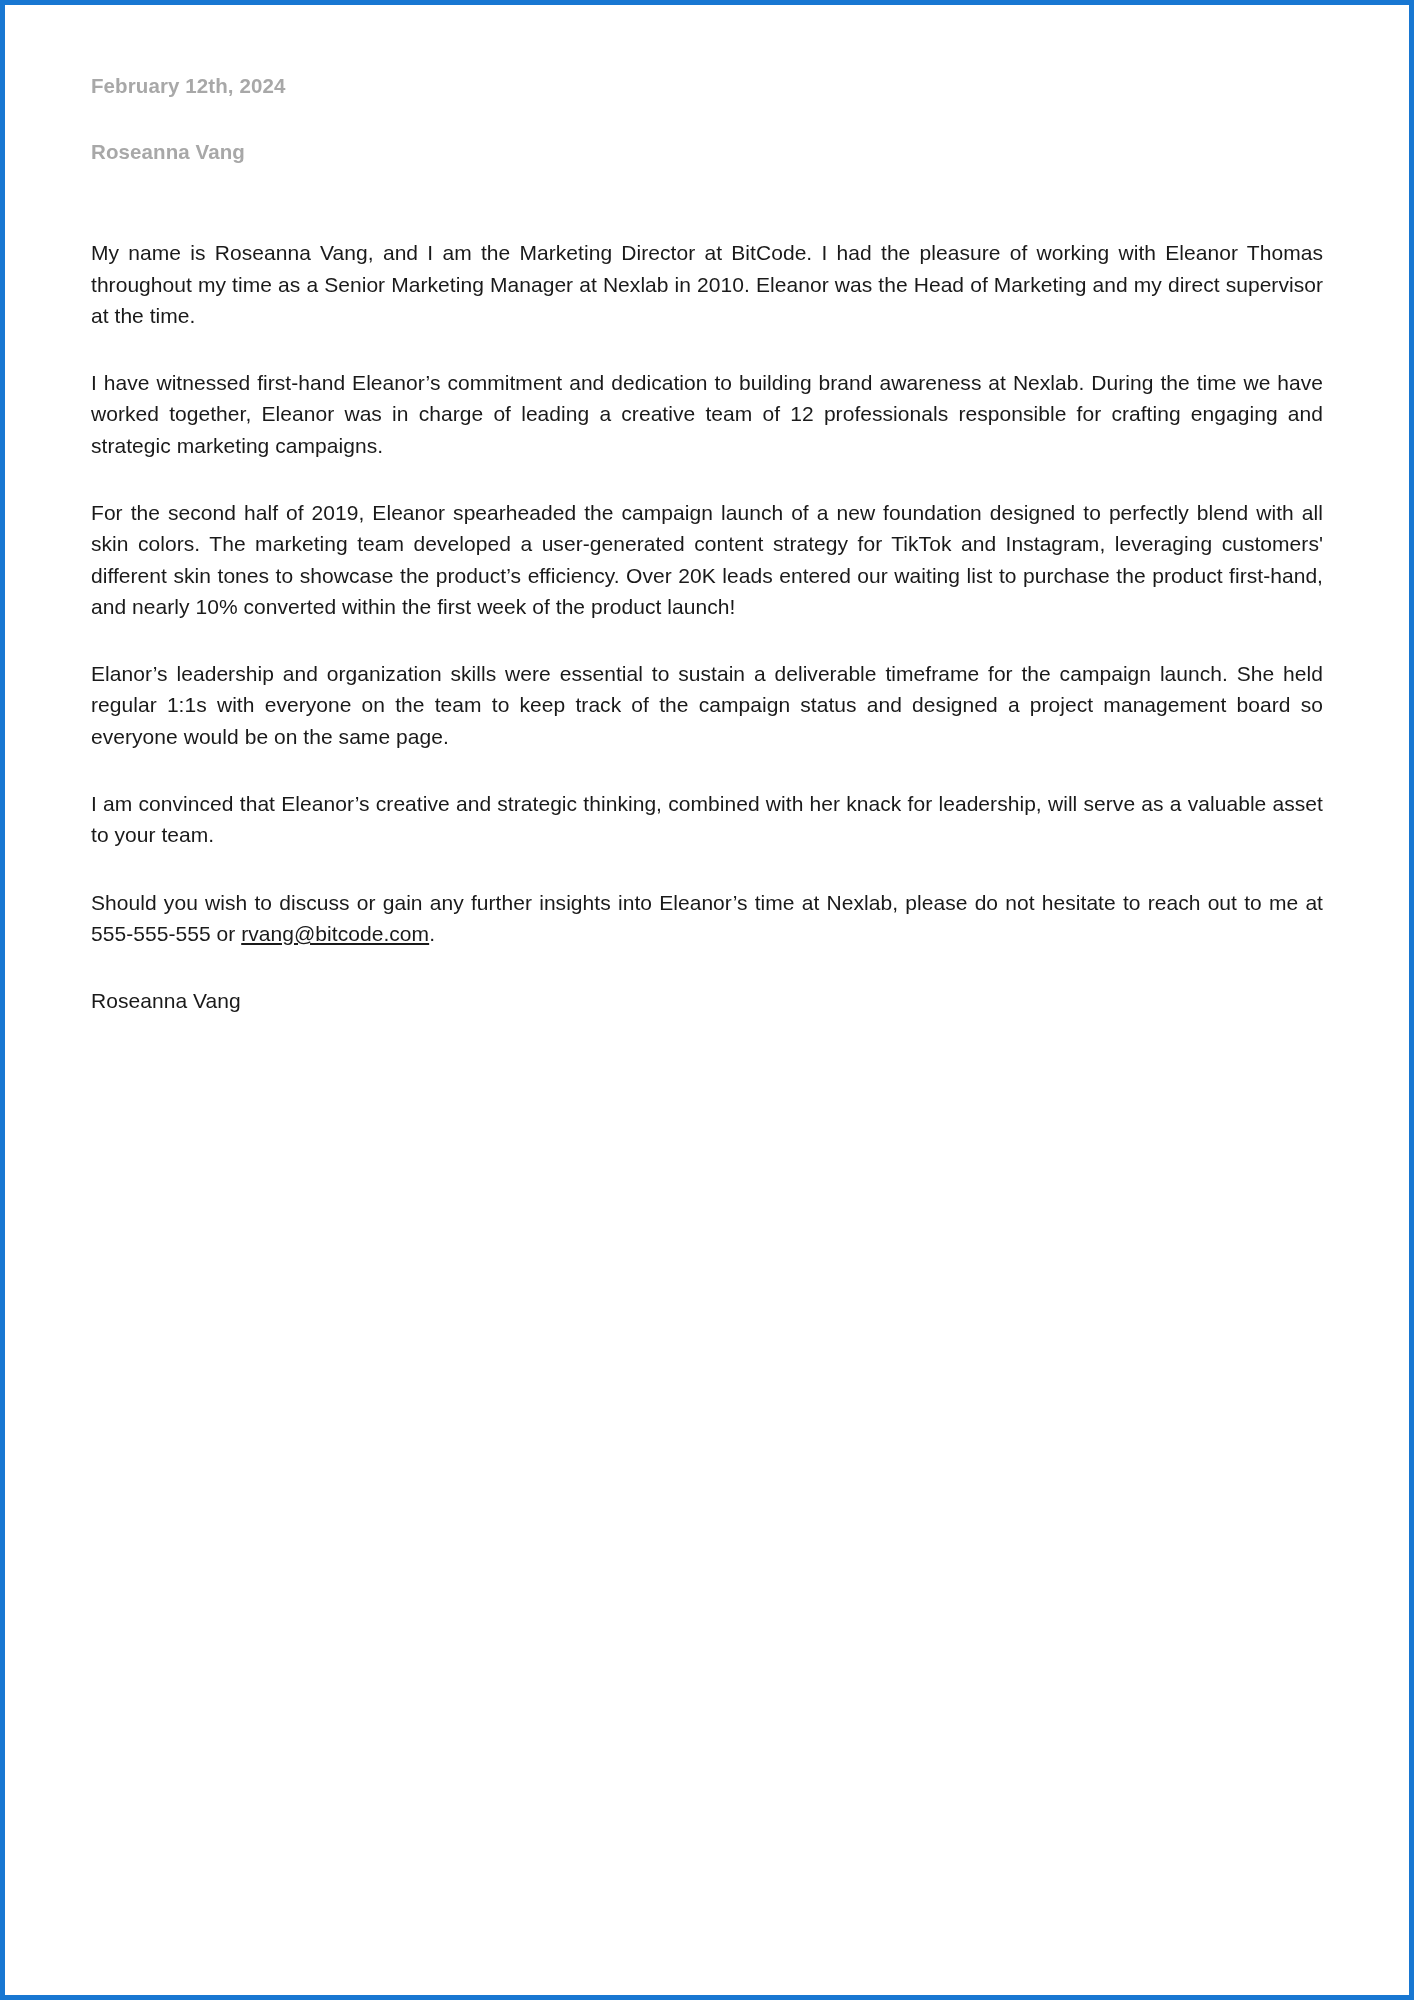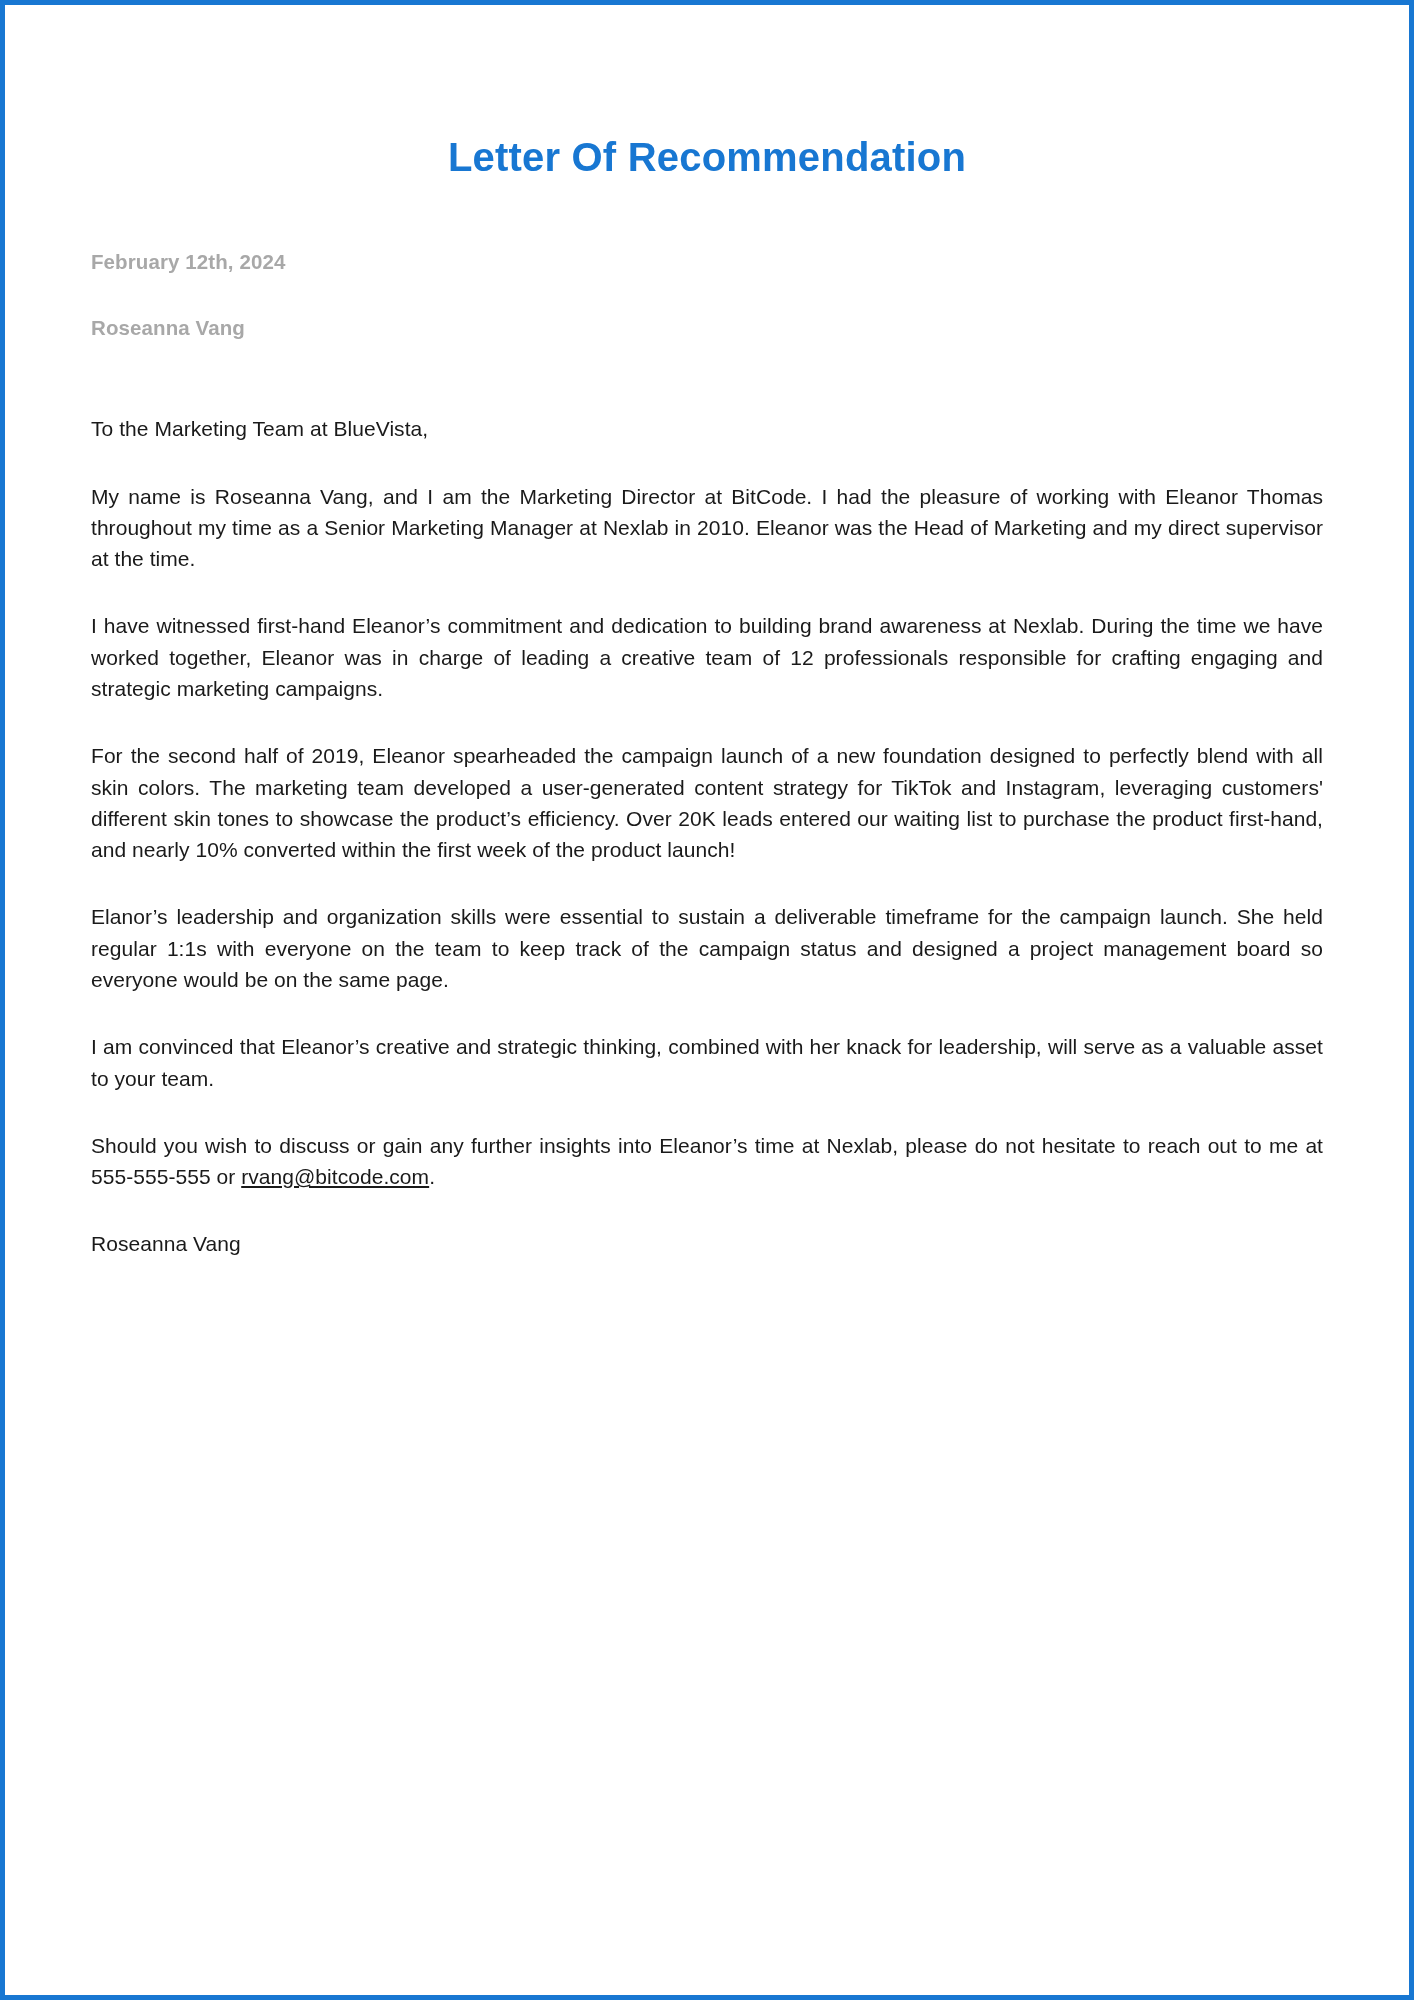--- a/index.html
+++ b/index.html
@@ -77,30 +77,28 @@
   .email-link {
     color: #1a1a1a;
   }
 </style>
 </head>
 <body>
 
 <div class="page">
   <div class="sheet">
 
-    <h1 class="doc-title">Letter Of Recommendation</h1>
 
     <div class="meta-block">
       <p class="meta-line">February 12th, 2024</p>
       <p class="meta-line">Roseanna Vang</p>
     </div>
 
     <div class="body-block">
 
-      <p class="para nojustify">To the Marketing Team at BlueVista,</p>
 
       <p class="para">My name is Roseanna Vang, and I am the Marketing Director at BitCode. I had the pleasure of working with Eleanor Thomas throughout my time as a Senior Marketing Manager at Nexlab in 2010. Eleanor was the Head of Marketing and my direct supervisor at the time.</p>
 
       <p class="para">I have witnessed first-hand Eleanor’s commitment and dedication to building brand awareness at Nexlab. During the time we have worked together, Eleanor was in charge of leading a creative team of 12 professionals responsible for crafting engaging and strategic marketing campaigns.</p>
 
       <p class="para">For the second half of 2019, Eleanor spearheaded the campaign launch of a new foundation designed to perfectly blend with all skin colors. The marketing team developed a user-generated content strategy for TikTok and Instagram, leveraging customers' different skin tones to showcase the product’s efficiency. Over 20K leads entered our waiting list to purchase the product first-hand, and nearly 10% converted within the first week of the product launch!</p>
 
       <p class="para">Elanor’s leadership and organization skills were essential to sustain a deliverable timeframe for the campaign launch. She held regular 1:1s with everyone on the team to keep track of the campaign status and designed a project management board so everyone would be on the same page.</p>
 
       <p class="para">I am convinced that Eleanor’s creative and strategic thinking, combined with her knack for leadership, will serve as a valuable asset to your team.</p>

